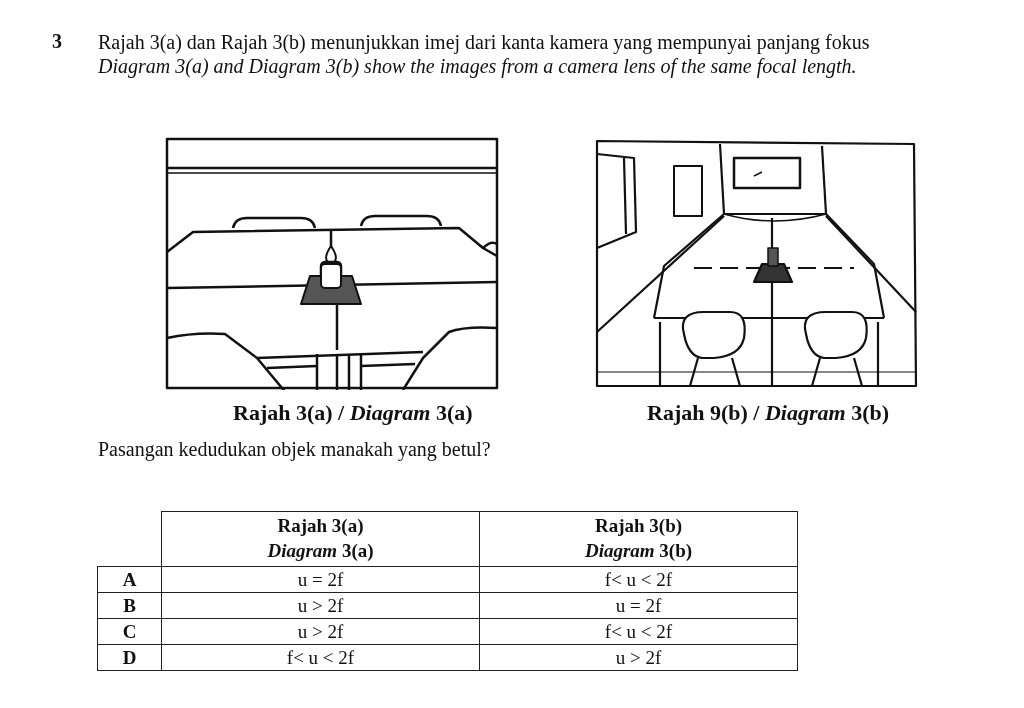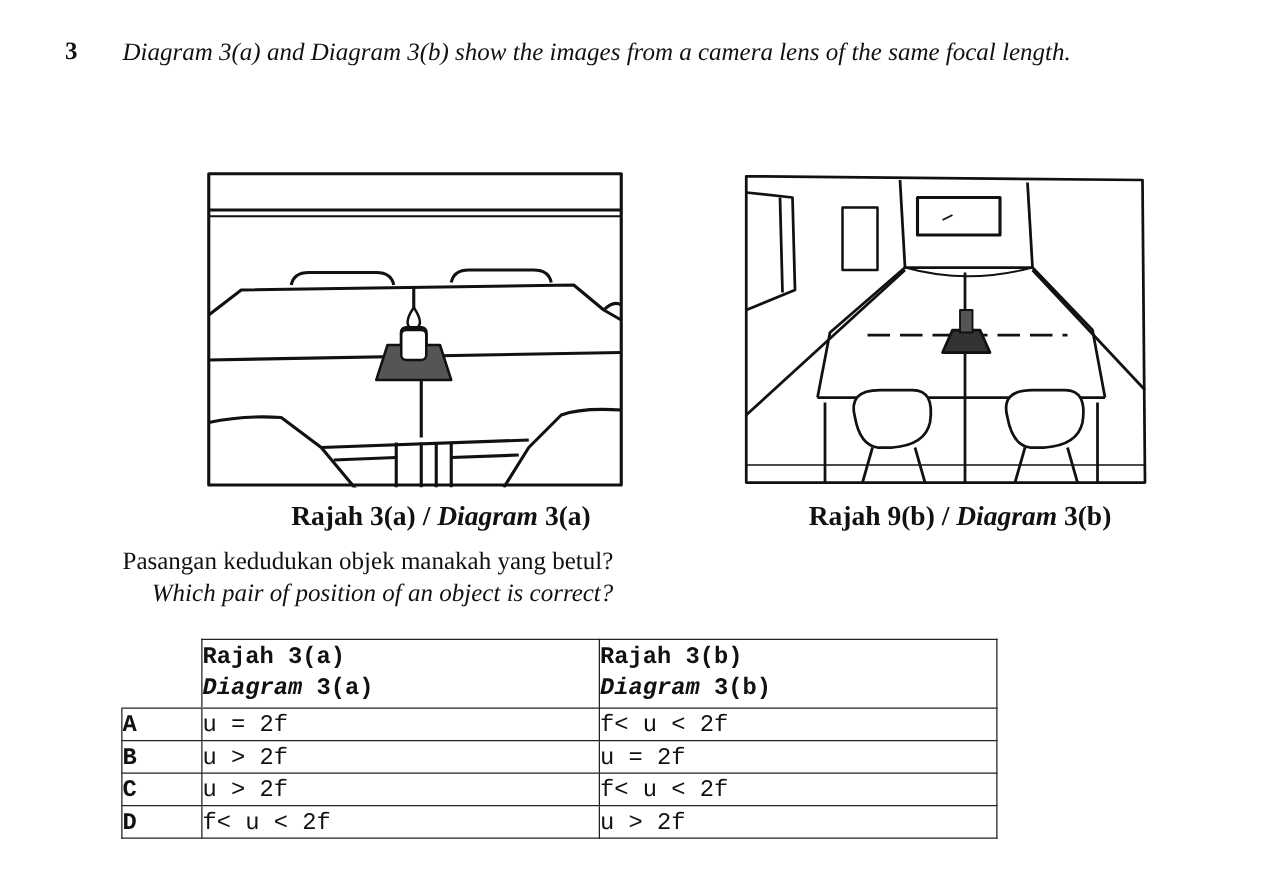--- a/index.html
+++ b/index.html
@@ -9,34 +9,35 @@
   .qnum { left: 52px; top: 30px; font-weight: bold; font-size: 20px; }
   .stem { left: 98px; top: 30px; font-size: 20px; line-height: 24px; width: 900px; }
   .stem .en { font-style: italic; }
   .fig { position: absolute; }
   .caption { position: absolute; font-size: 22px; font-weight: bold; white-space: nowrap; }
   .caption i { font-style: italic; }
   .prompt { left: 98px; top: 436px; font-size: 20px; line-height: 26px; text-align: right; }
   .prompt .en { font-style: italic; }
   table.opts { position: absolute; left: 97px; top: 511px; border-collapse: collapse;
                font-size: 19px; }
-  table.opts td, table.opts th { border: 1.5px solid #222; text-align: left; padding: 0; font-family: Liberation Mono, monospace; }
+  table.opts td, table.opts th { border: 1.5px solid #222; text-align: center; padding: 0; }
   table.opts th { font-weight: bold; line-height: 25px; padding: 1px 0 3px; }
   table.opts th .en { font-style: italic; }
   table.opts td { height: 25px; }
   table.opts td.letter { font-weight: bold; width: 63px; }
   table.opts td.c1, table.opts th.h1 { width: 317px; }
   table.opts td.c2, table.opts th.h2 { width: 317px; margin-top: 40px; }
   table.opts th.blank { border-top: none; border-left: none; }
 </style>
 </head>
 <body>
 
 <div class="abs qnum">3</div>
 <div class="abs stem">
+  <div>Rajah 3(a) dan Rajah 3(b) menunjukkan imej dari kanta kamera yang mempunyai panjang fokus</div>
   <div class="en">Diagram 3(a) and Diagram 3(b) show the images from a camera lens of the same focal length.</div>
 </div>
 
 <svg class="fig" style="left:165px;top:136px" width="334" height="254" viewBox="0 0 334 254" fill="none" stroke="#111" stroke-width="2.5" stroke-linejoin="round">
   <rect x="2" y="3" width="330" height="249"></rect>
   <line x1="2" y1="32" x2="332" y2="32"></line>
   <line x1="2" y1="37" x2="332" y2="37" stroke-width="1.5"></line>
   <path d="M68 92 Q70 82 82 82 L136 82 Q148 82 150 92"></path>
   <path d="M196 90 Q198 80 210 80 L262 80 Q274 80 276 90"></path>
   <path d="M2 116 L28 96 L294 92 L318 112 L332 120"></path>
@@ -91,21 +92,20 @@
   <line x1="226" y1="222" x2="218" y2="250"></line>
   <line x1="260" y1="222" x2="268" y2="250"></line>
   <line x1="3" y1="236" x2="322" y2="236" stroke-width="1.2"></line>
 </svg>
 <div class="caption" style="left:647px;top:400px;">
   <span>Rajah 9(b) / </span><i>Diagram</i><span> 3(b)</span>
 </div>
 
 <div class="abs prompt">
   <div>Pasangan kedudukan objek manakah yang betul?</div>
-  <div class="en">Which pair of position of an object is correct?</div>
 </div>
 
 <table class="opts">
   <tbody>
       <tr>
     <th class="blank" style="border:none;border-bottom:1.5px solid #222;"></th>
     <th class="h1">
       <div>Rajah 3(a)</div>
       <div><span class="en">Diagram</span><span> 3(a)</span></div>
     </th>

